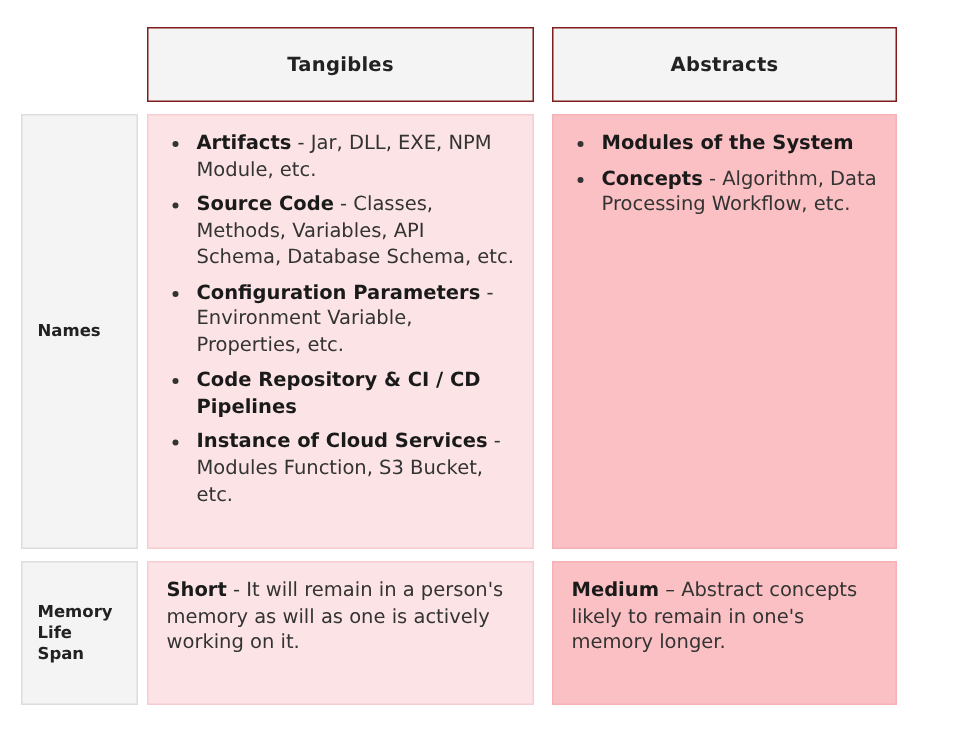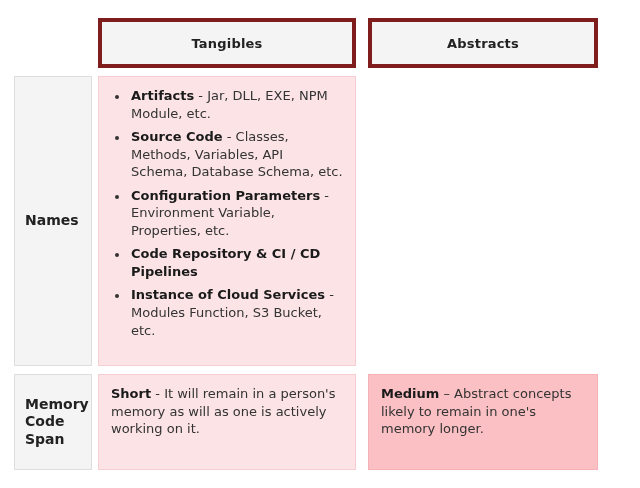--- a/index.html
+++ b/index.html
@@ -30,40 +30,40 @@
   }
 
   .cell {
     position: absolute;
     box-sizing: border-box;
   }
 
   
   .col-head {
     background: #f4f4f4;
-    border: 4px solid #7f1d1d;
+    border: 1px solid #7f1d1d;
     display: flex;
     align-items: center;
     justify-content: center;
     font-weight: bold;
     font-size: 13px;
     color: #222222;
     letter-spacing: 0.2px;
   }
 
   
   .row-head {
     background: #f4f4f4;
     border: 1px solid #dddddd;
     display: flex;
     align-items: center;
     justify-content: flex-start;
     padding: 0 10px;
     font-weight: bold;
-    font-size: 14px;
+    font-size: 11px;
     color: #222222;
     line-height: 1.25;
   }
 
   
   .body-cell {
     border: 1px solid #f0b9bd;
     padding: 10px 12px 10px 12px;
     font-size: 13px;
     color: #333333;
@@ -133,23 +133,33 @@
         </li>
         <li>
           <span class="term">Code Repository &amp; CI / CD Pipelines</span><span class="desc"></span>
         </li>
         <li>
           <span class="term">Instance of Cloud Services</span><span class="desc"> - Modules Function, S3 Bucket, etc.</span>
         </li>
       </ul>
     </div>
 
+    <div class="cell body-cell tone-strong c-abs r-names">
+      <ul class="bullets">
+        <li>
+          <span class="term">Modules of the System</span><span class="desc"></span>
+        </li>
+        <li>
+          <span class="term">Concepts</span><span class="desc"> - Algorithm, Data Processing Workflow, etc.</span>
+        </li>
+      </ul>
+    </div>
 
     <div class="cell row-head c-rowhead r-mem">
-      <span>Memory Code Span</span>
+      <span>Memory Life Span</span>
     </div>
 
     <div class="cell body-cell tone-light c-tang r-mem">
       <p class="para">
         <span class="term">Short</span><span class="desc"> - It will remain in a person's memory as will as one is actively working on it.</span>
       </p>
     </div>
 
     <div class="cell body-cell tone-strong c-abs r-mem">
       <p class="para">

